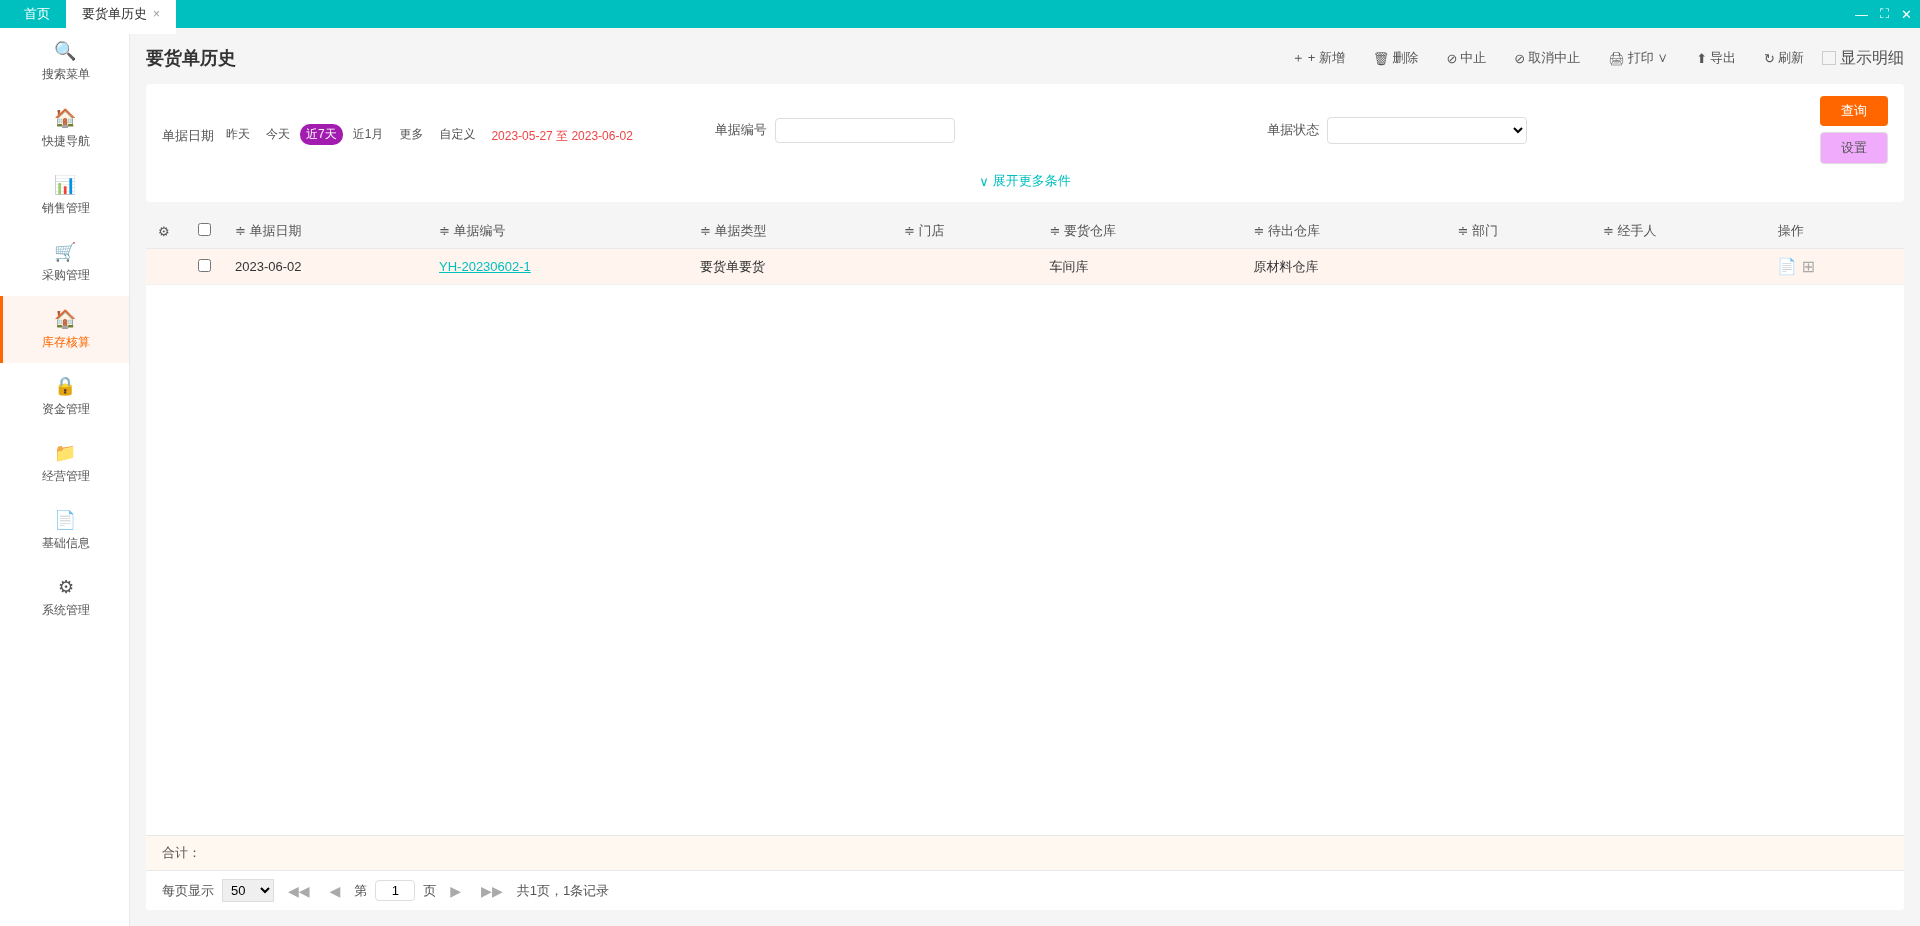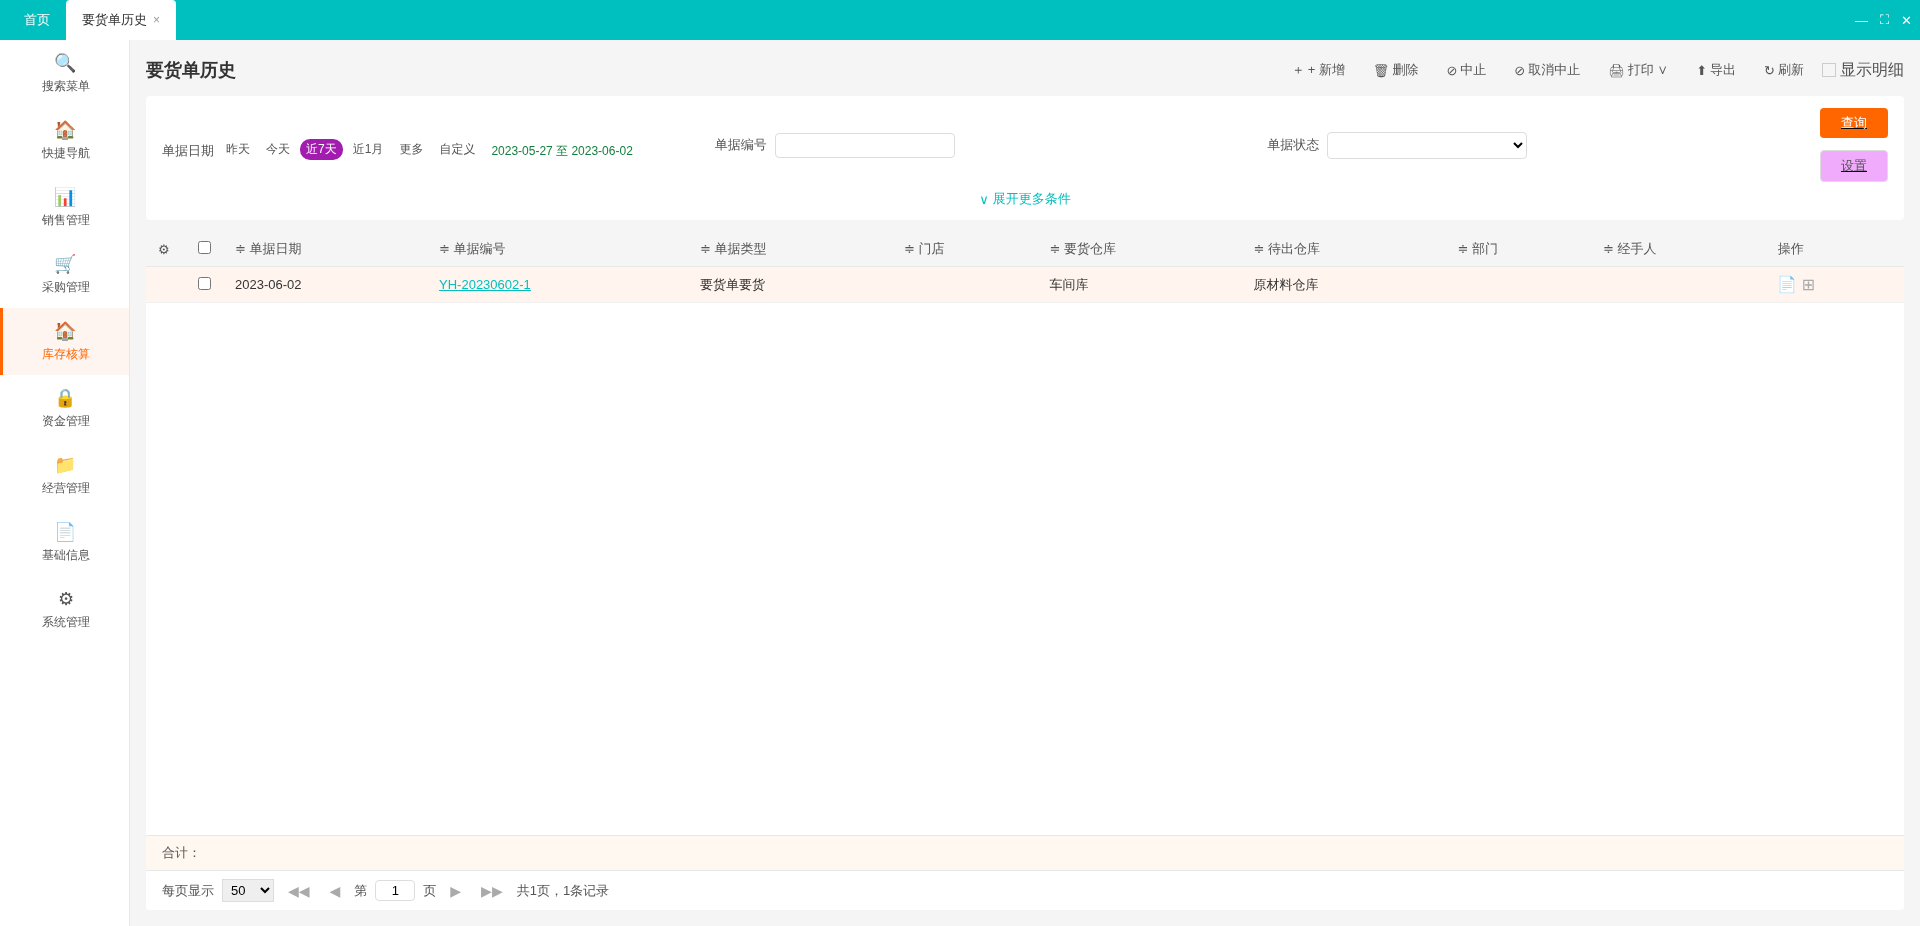--- a/index.html
+++ b/index.html
@@ -1,20 +1,20 @@
 <!DOCTYPE html>
 <html><head>
   <meta charset="utf-8">
   <style>
     * { box-sizing: border-box; margin: 0; padding: 0; font-family: 'Microsoft YaHei', Arial, sans-serif; }
     body { display: flex; flex-direction: column; height: 926px; overflow: hidden; background: #f5f5f5; }
 
     
     .top-bar {
-      height: 40px;
+      height: 28px;
       background: #00bfbf;
       display: flex;
       align-items: center;
       padding: 4px 8px;
       flex-shrink: 0;
       justify-content: flex-end;
     }
     .top-bar-tabs {
       display: flex;
       align-items: center;
@@ -172,21 +172,21 @@
       cursor: pointer;
       padding: 2px 6px;
       border-radius: 10px;
     }
     .date-option.active {
       background: #a21caf;
       color: #fff;
     }
     .date-range {
       font-size: 12px;
-      color: #15803d;
+      color: #ef4444;
       margin-left: 4px;
       margin-top: 12px;
     }
     .filter-input {
       border: 1px solid #ddd;
       border-radius: 4px;
       padding: 4px 8px;
       font-size: 13px;
       width: 180px;
       outline: none;
@@ -208,23 +208,22 @@
       color: #00bfbf;
       cursor: pointer;
       margin-top: 8px;
       gap: 4px;
     }
 
     
     .filter-actions {
       display: flex;
       flex-direction: column;
-      gap: 12px;
+      gap: 6px;
       margin-left: auto;
-      text-decoration: underline;
     }
     .btn-query {
       background: #ff6600;
       color: #fff;
       border: none;
       border-radius: 4px;
       padding: 6px 20px;
       font-size: 13px;
       cursor: pointer;
     }

